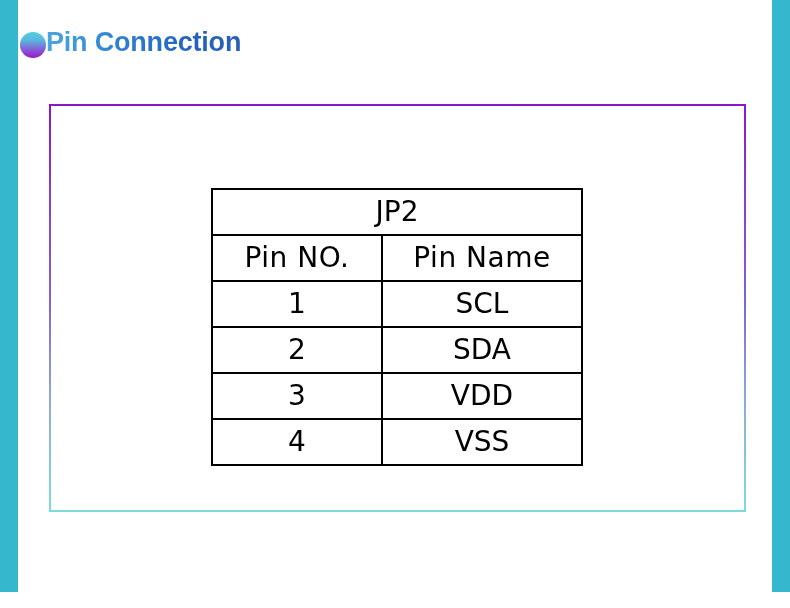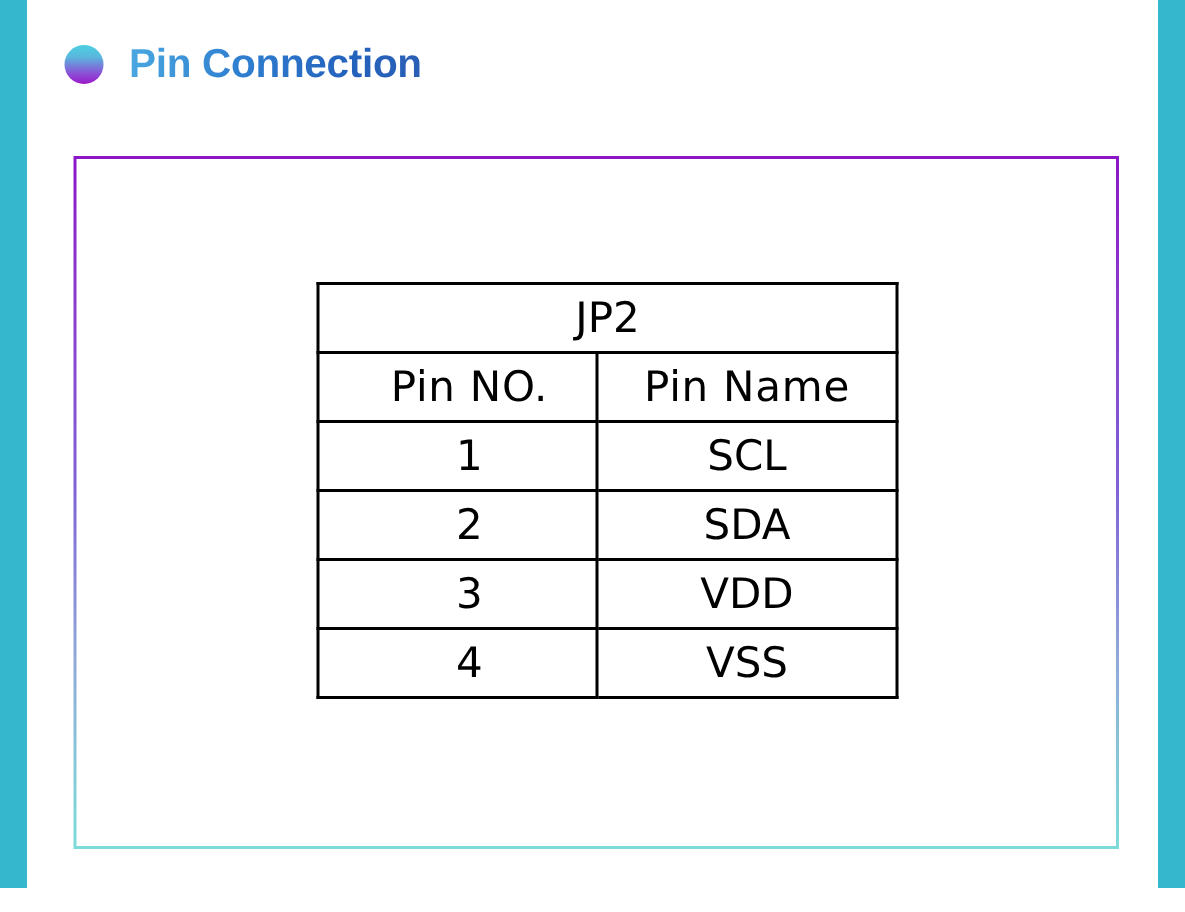--- a/index.html
+++ b/index.html
@@ -23,25 +23,24 @@
     width: 18px;
     height: 592px;
     background: #35b8ce;
   }
   .edge-bar.left  { left: 0; }
   .edge-bar.right { left: 772px; }
 
   
   .slide-header {
     position: absolute;
-    left: 43px;
+    left: 20px;
     top: 27px;
     display: flex;
-    align-items: center;
-    gap: 17px;
+    align-items: flex-end;
   }
   .bullet-dot {
     width: 26px;
     height: 26px;
     border-radius: 50%;
     background: linear-gradient(180deg, #4ecfe0 0%, #59b9de 30%, #8a52d6 72%, #9b18c9 100%);
     flex: none;
   }
   .slide-title {
     font-size: 27px;
@@ -54,21 +53,21 @@
     color: transparent;
     -webkit-text-fill-color: transparent;
   }
 
   
   .content-panel {
     position: absolute;
     left: 49px;
     top: 104px;
     width: 697px;
-    height: 462px;
+    height: 408px;
     background: linear-gradient(180deg, #8b16c9 0%, #8a3ccd 22%, #7f62d6 48%, #8fa8d8 72%, #86c8d8 88%, #7cdcd9 100%);
     padding: 2px;
     box-sizing: border-box;
   }
   .content-panel-inner {
     width: 100%;
     height: 100%;
     background: #ffffff;
     position: relative;
   }
@@ -89,21 +88,21 @@
   table.pin-table td {
     border: 2px solid #000000;
     text-align: center;
     vertical-align: middle;
     font-size: 28px;
     line-height: 1;
     padding: 0;
     height: 44px;
     font-weight: 400;
   }
-  table.pin-table td.col-no   { width: 168px; padding-left: 16px; }
+  table.pin-table td.col-no   { width: 168px; }
   table.pin-table td.col-name { width: 198px; }
   td.jp-title {
     font-size: 31px;
     height: 48px;
   }
   td.col-head {
     font-size: 26px;
     letter-spacing: 0.5px;
   }
   td.interface-label {

